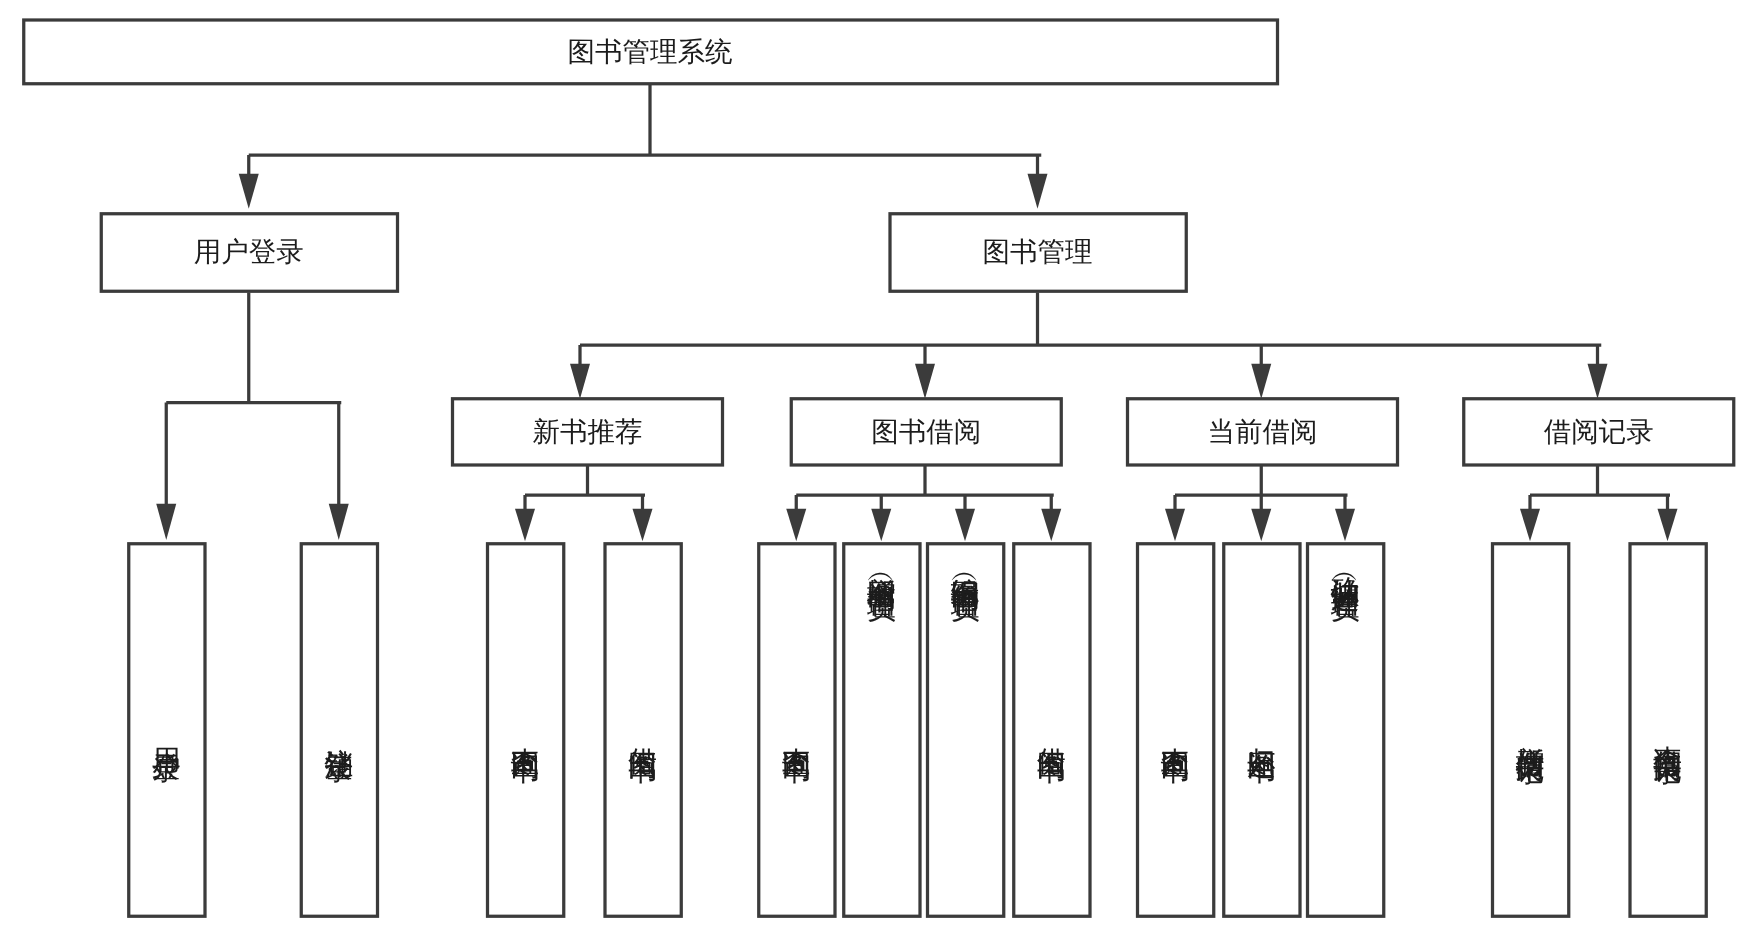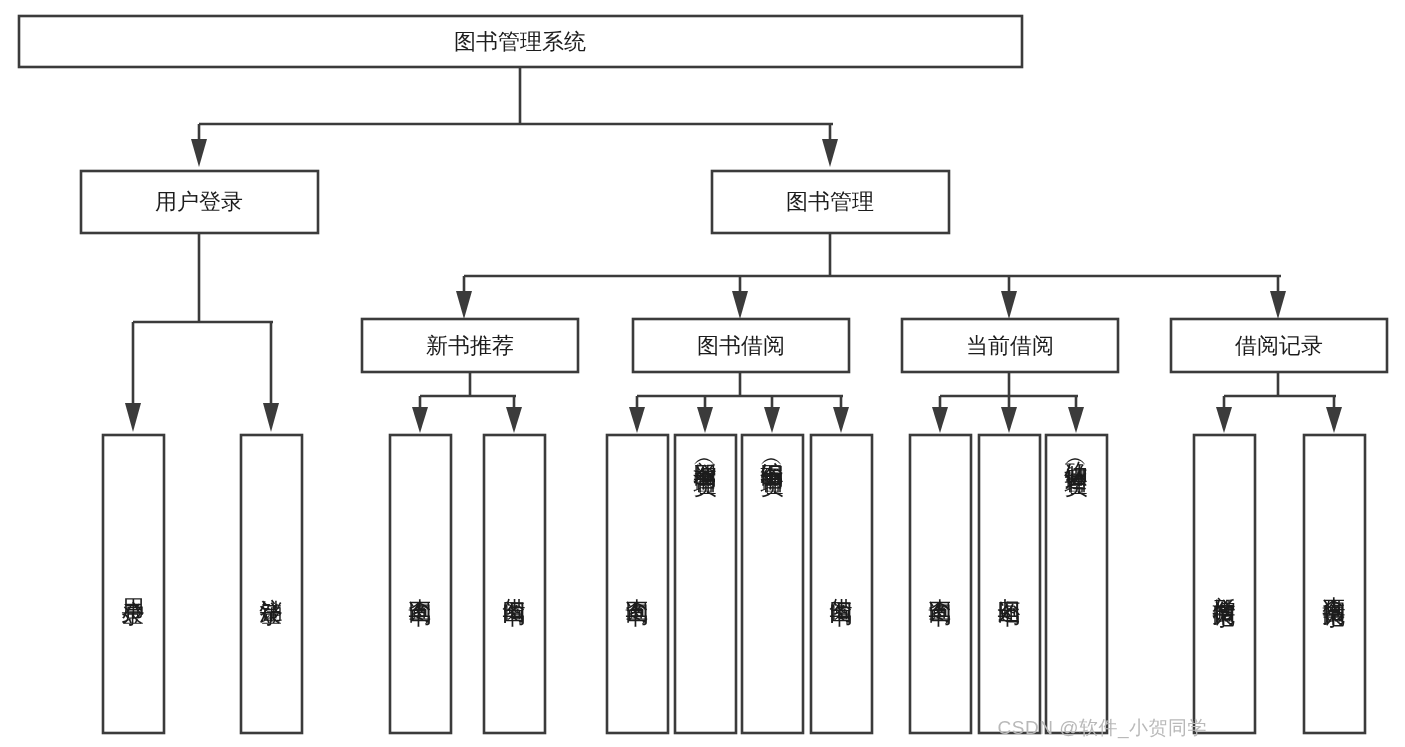--- a/index.html
+++ b/index.html
@@ -235,15 +235,14 @@
     <span class="vert-label" style="margin-top:8px;">确认归还（管理员）</span>
   </div>
 
   <div class="vert-label-wrap" style="left:1194px; top:435px; width:61px; height:298px;">
     <span class="vert-label">新增借阅记录</span>
   </div>
   <div class="vert-label-wrap" style="left:1304px; top:435px; width:61px; height:298px;">
     <span class="vert-label">查询借阅记录</span>
   </div>
 
-  <div class="watermark">CSDN @软件_小贺同学</div>
 
 </div>
 
 </body></html>

